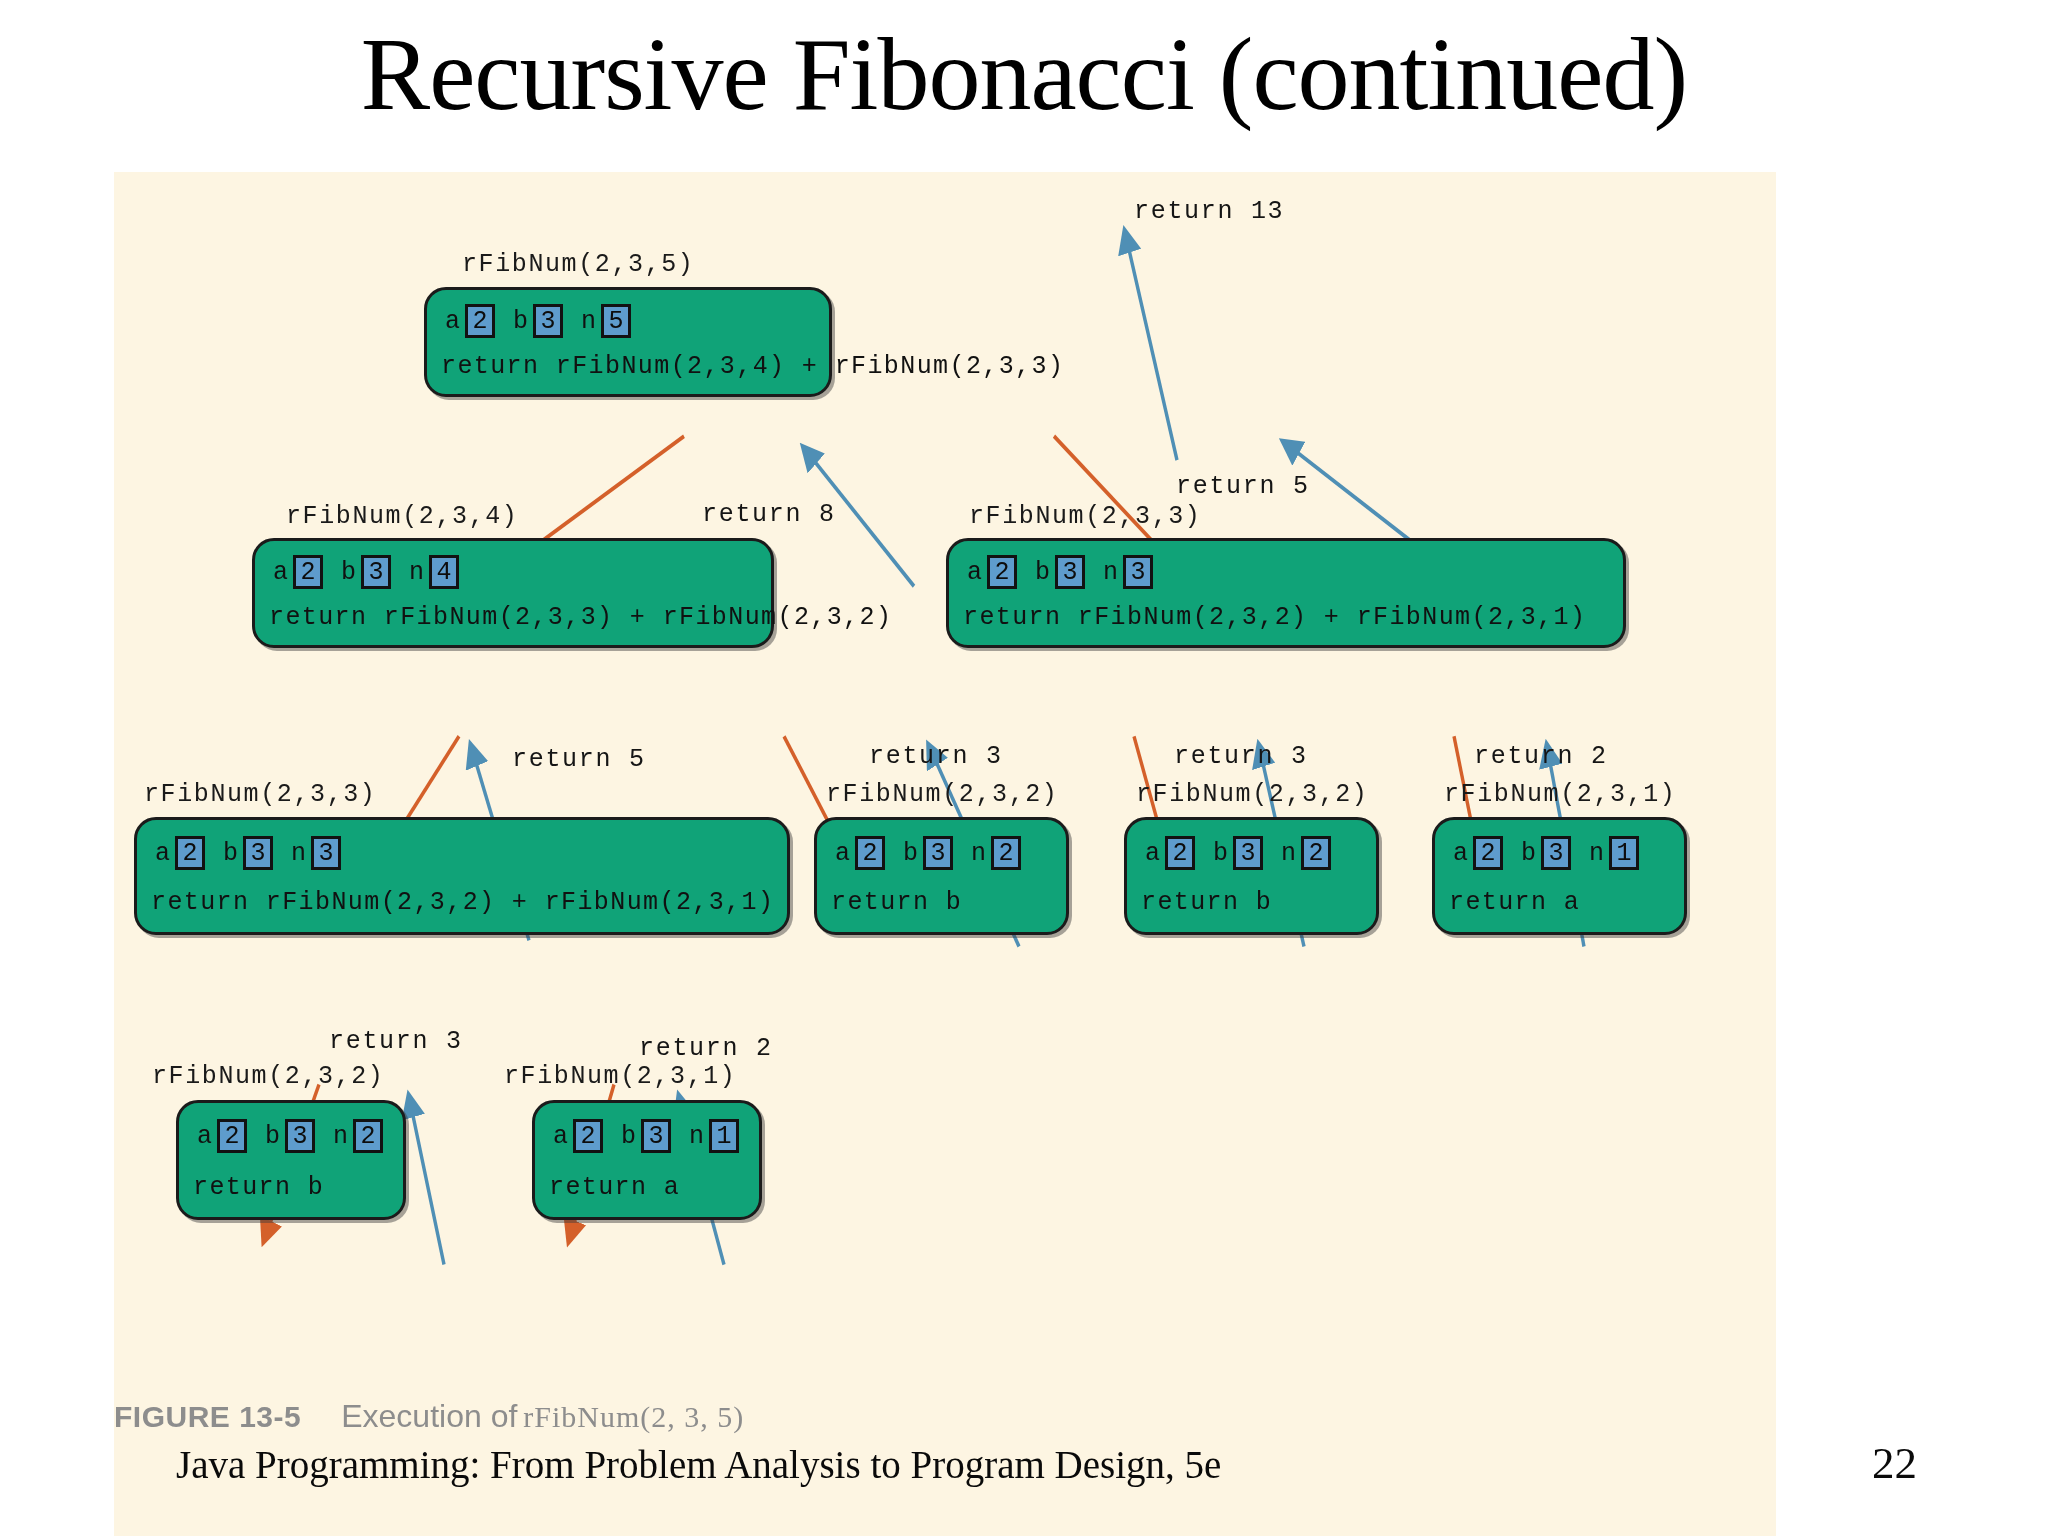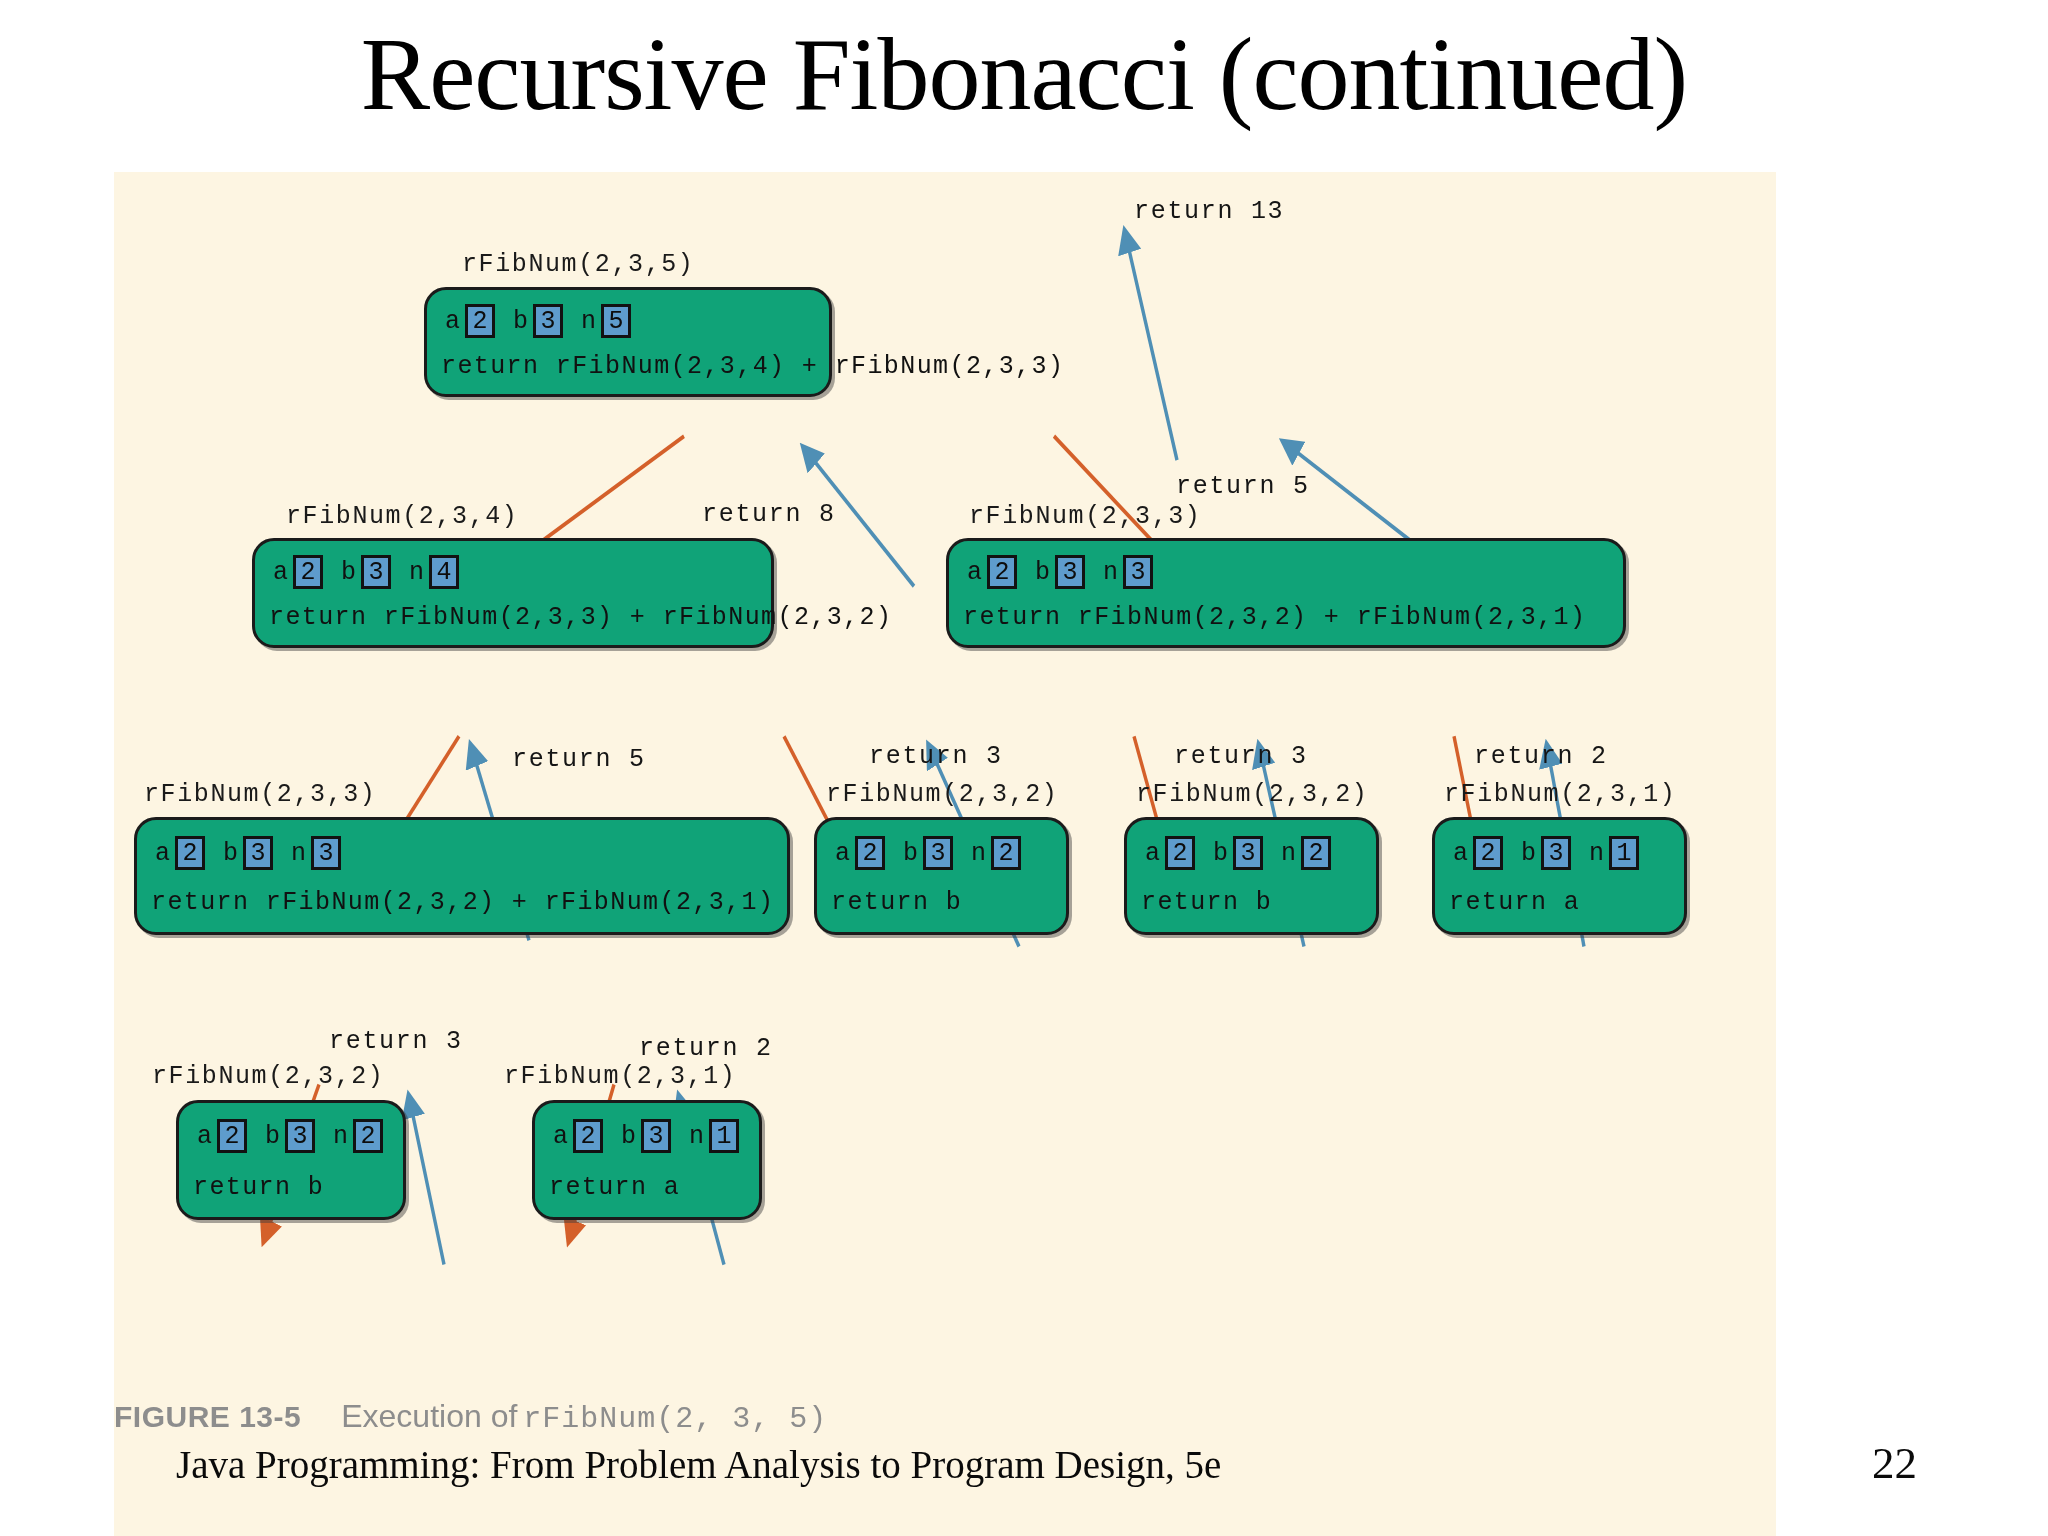--- a/index.html
+++ b/index.html
@@ -109,21 +109,21 @@
     font-weight:bold;
     font-size:30px;
     letter-spacing:.5px;
   }
   .fig-caption .fig-exec{
     font-family:"Liberation Sans",sans-serif;
     font-size:32px;
     margin-left:40px;
   }
   .fig-caption .fig-code{
-    font-family:Liberation Mono, monospace;
+    font-family:Liberation Serif, serif;
     font-size:30px;
     letter-spacing:1px;
     margin-left:6px;
   }
   .footer-text{
     position:absolute;
     left:176px; top:1442px;
     font-family:"Liberation Serif",serif;
     font-size:39px;
     color:#0a0a0a;

